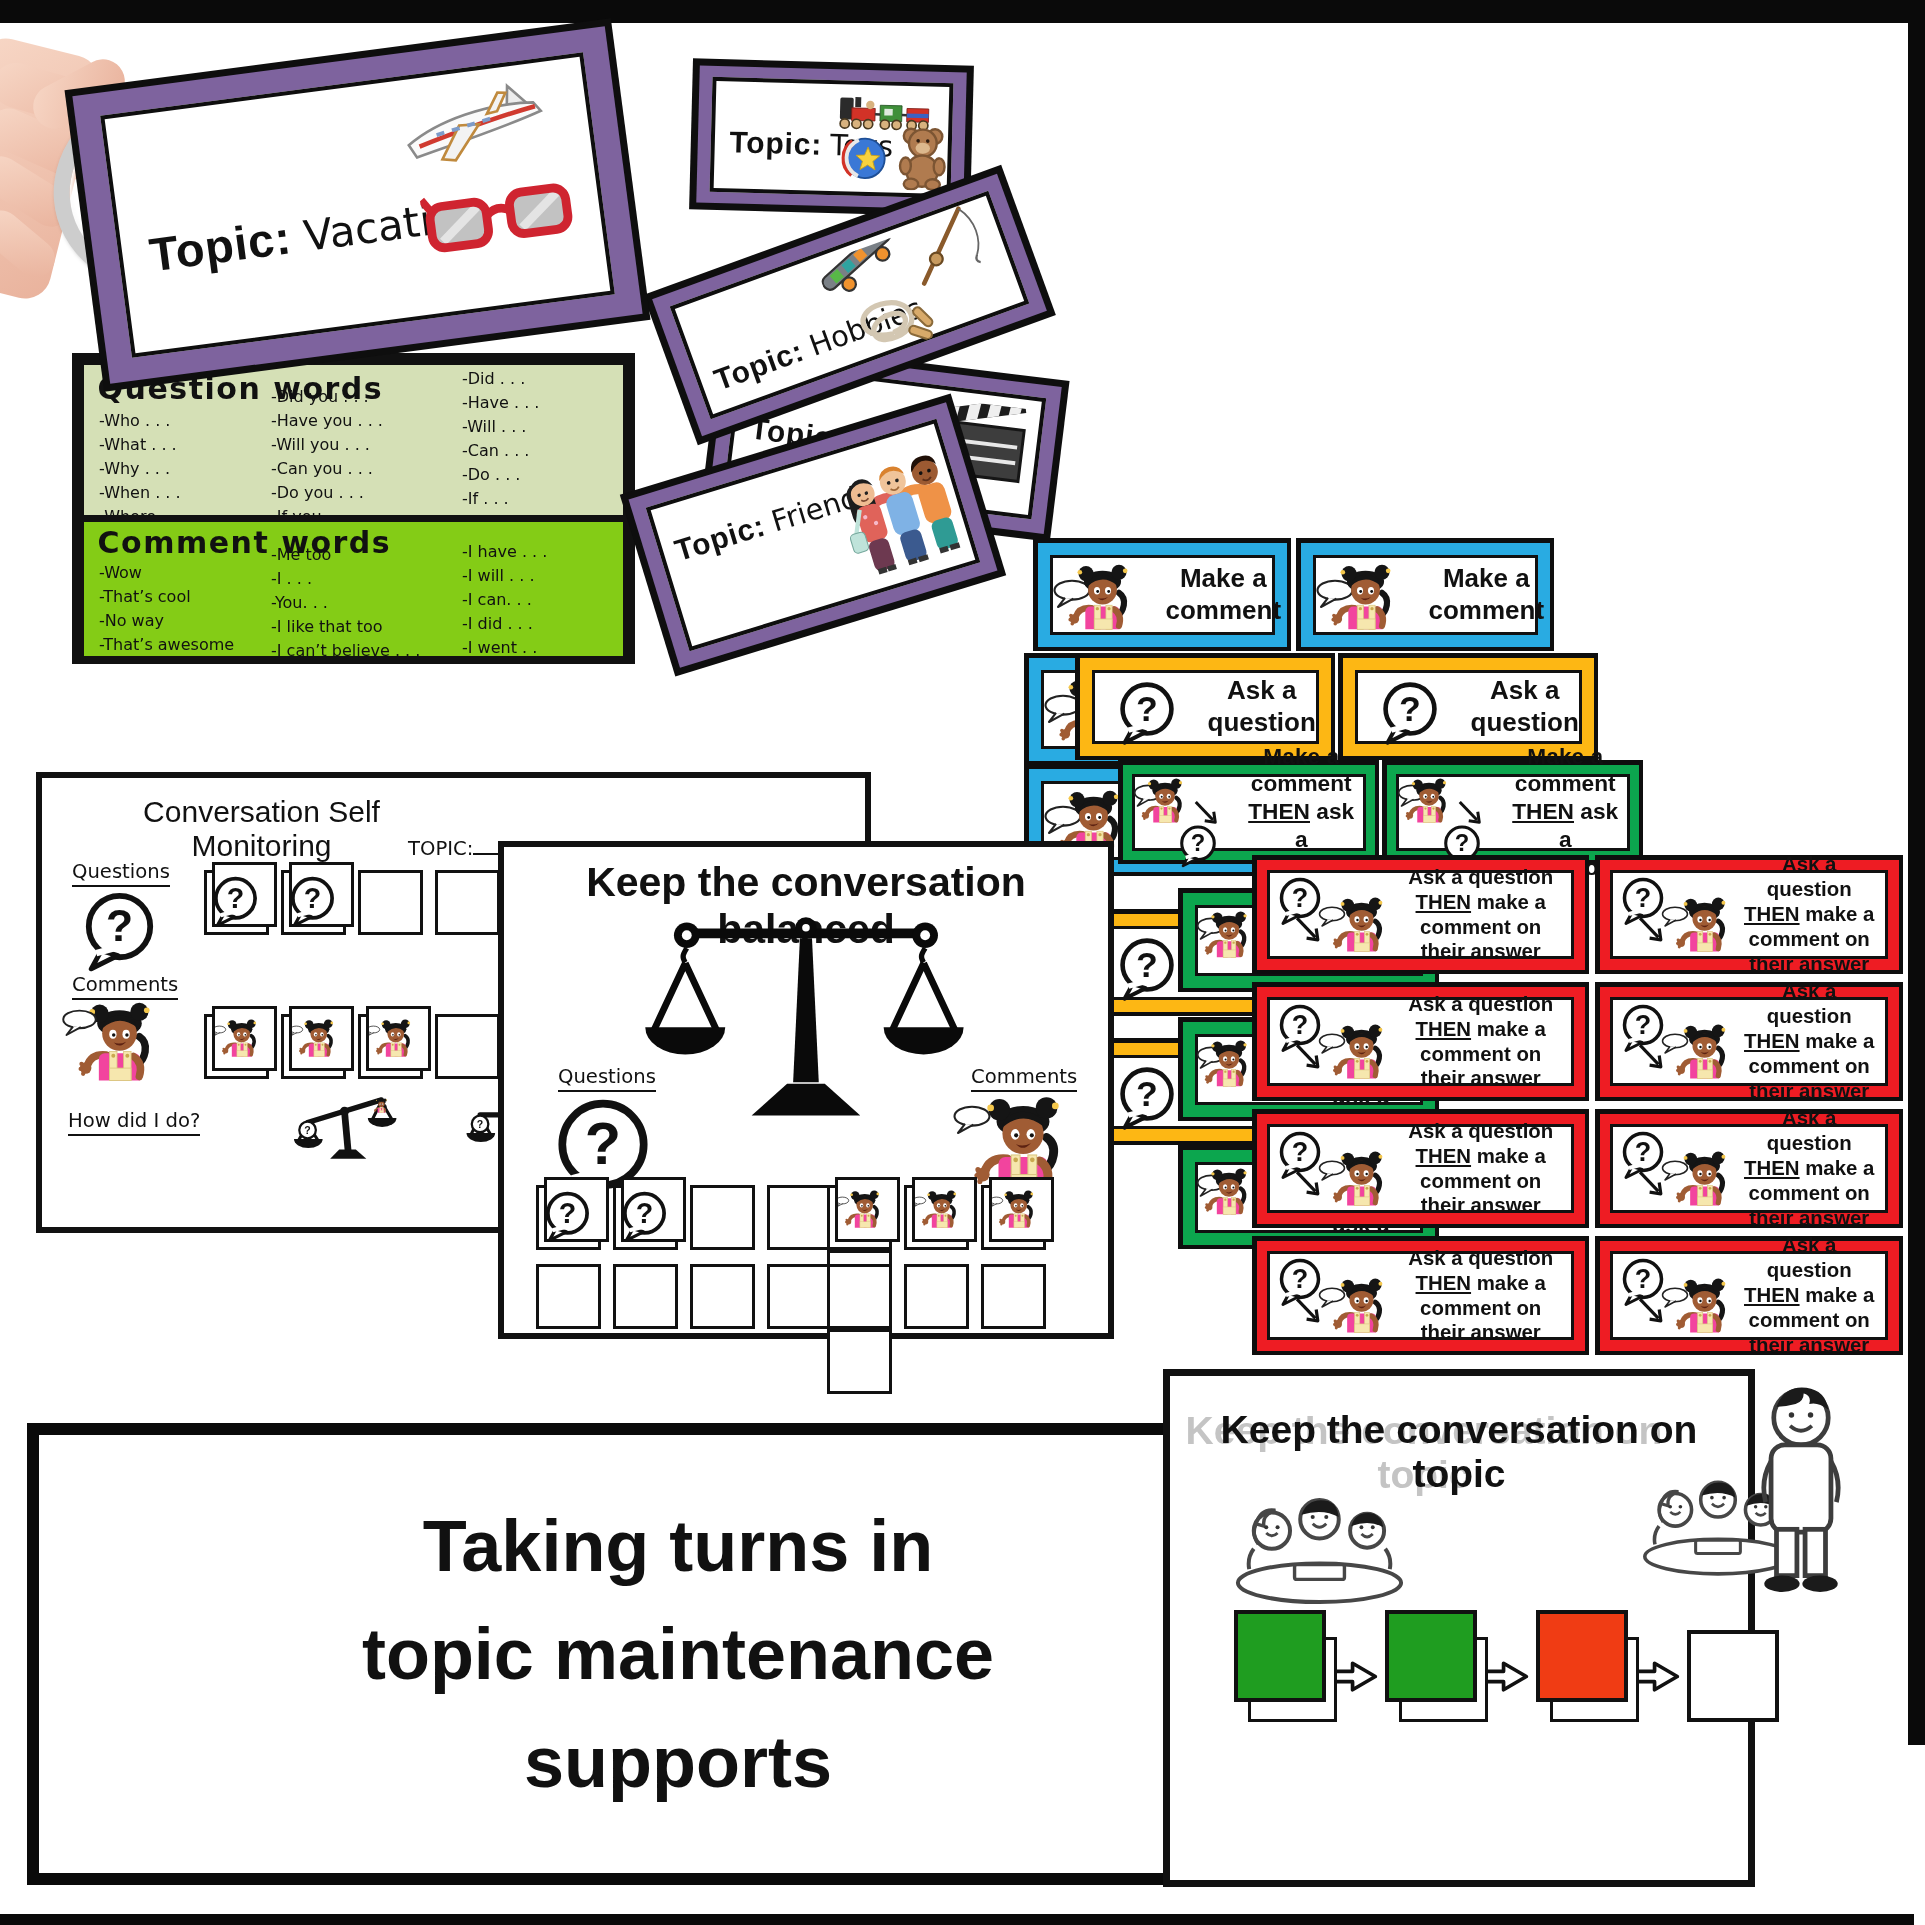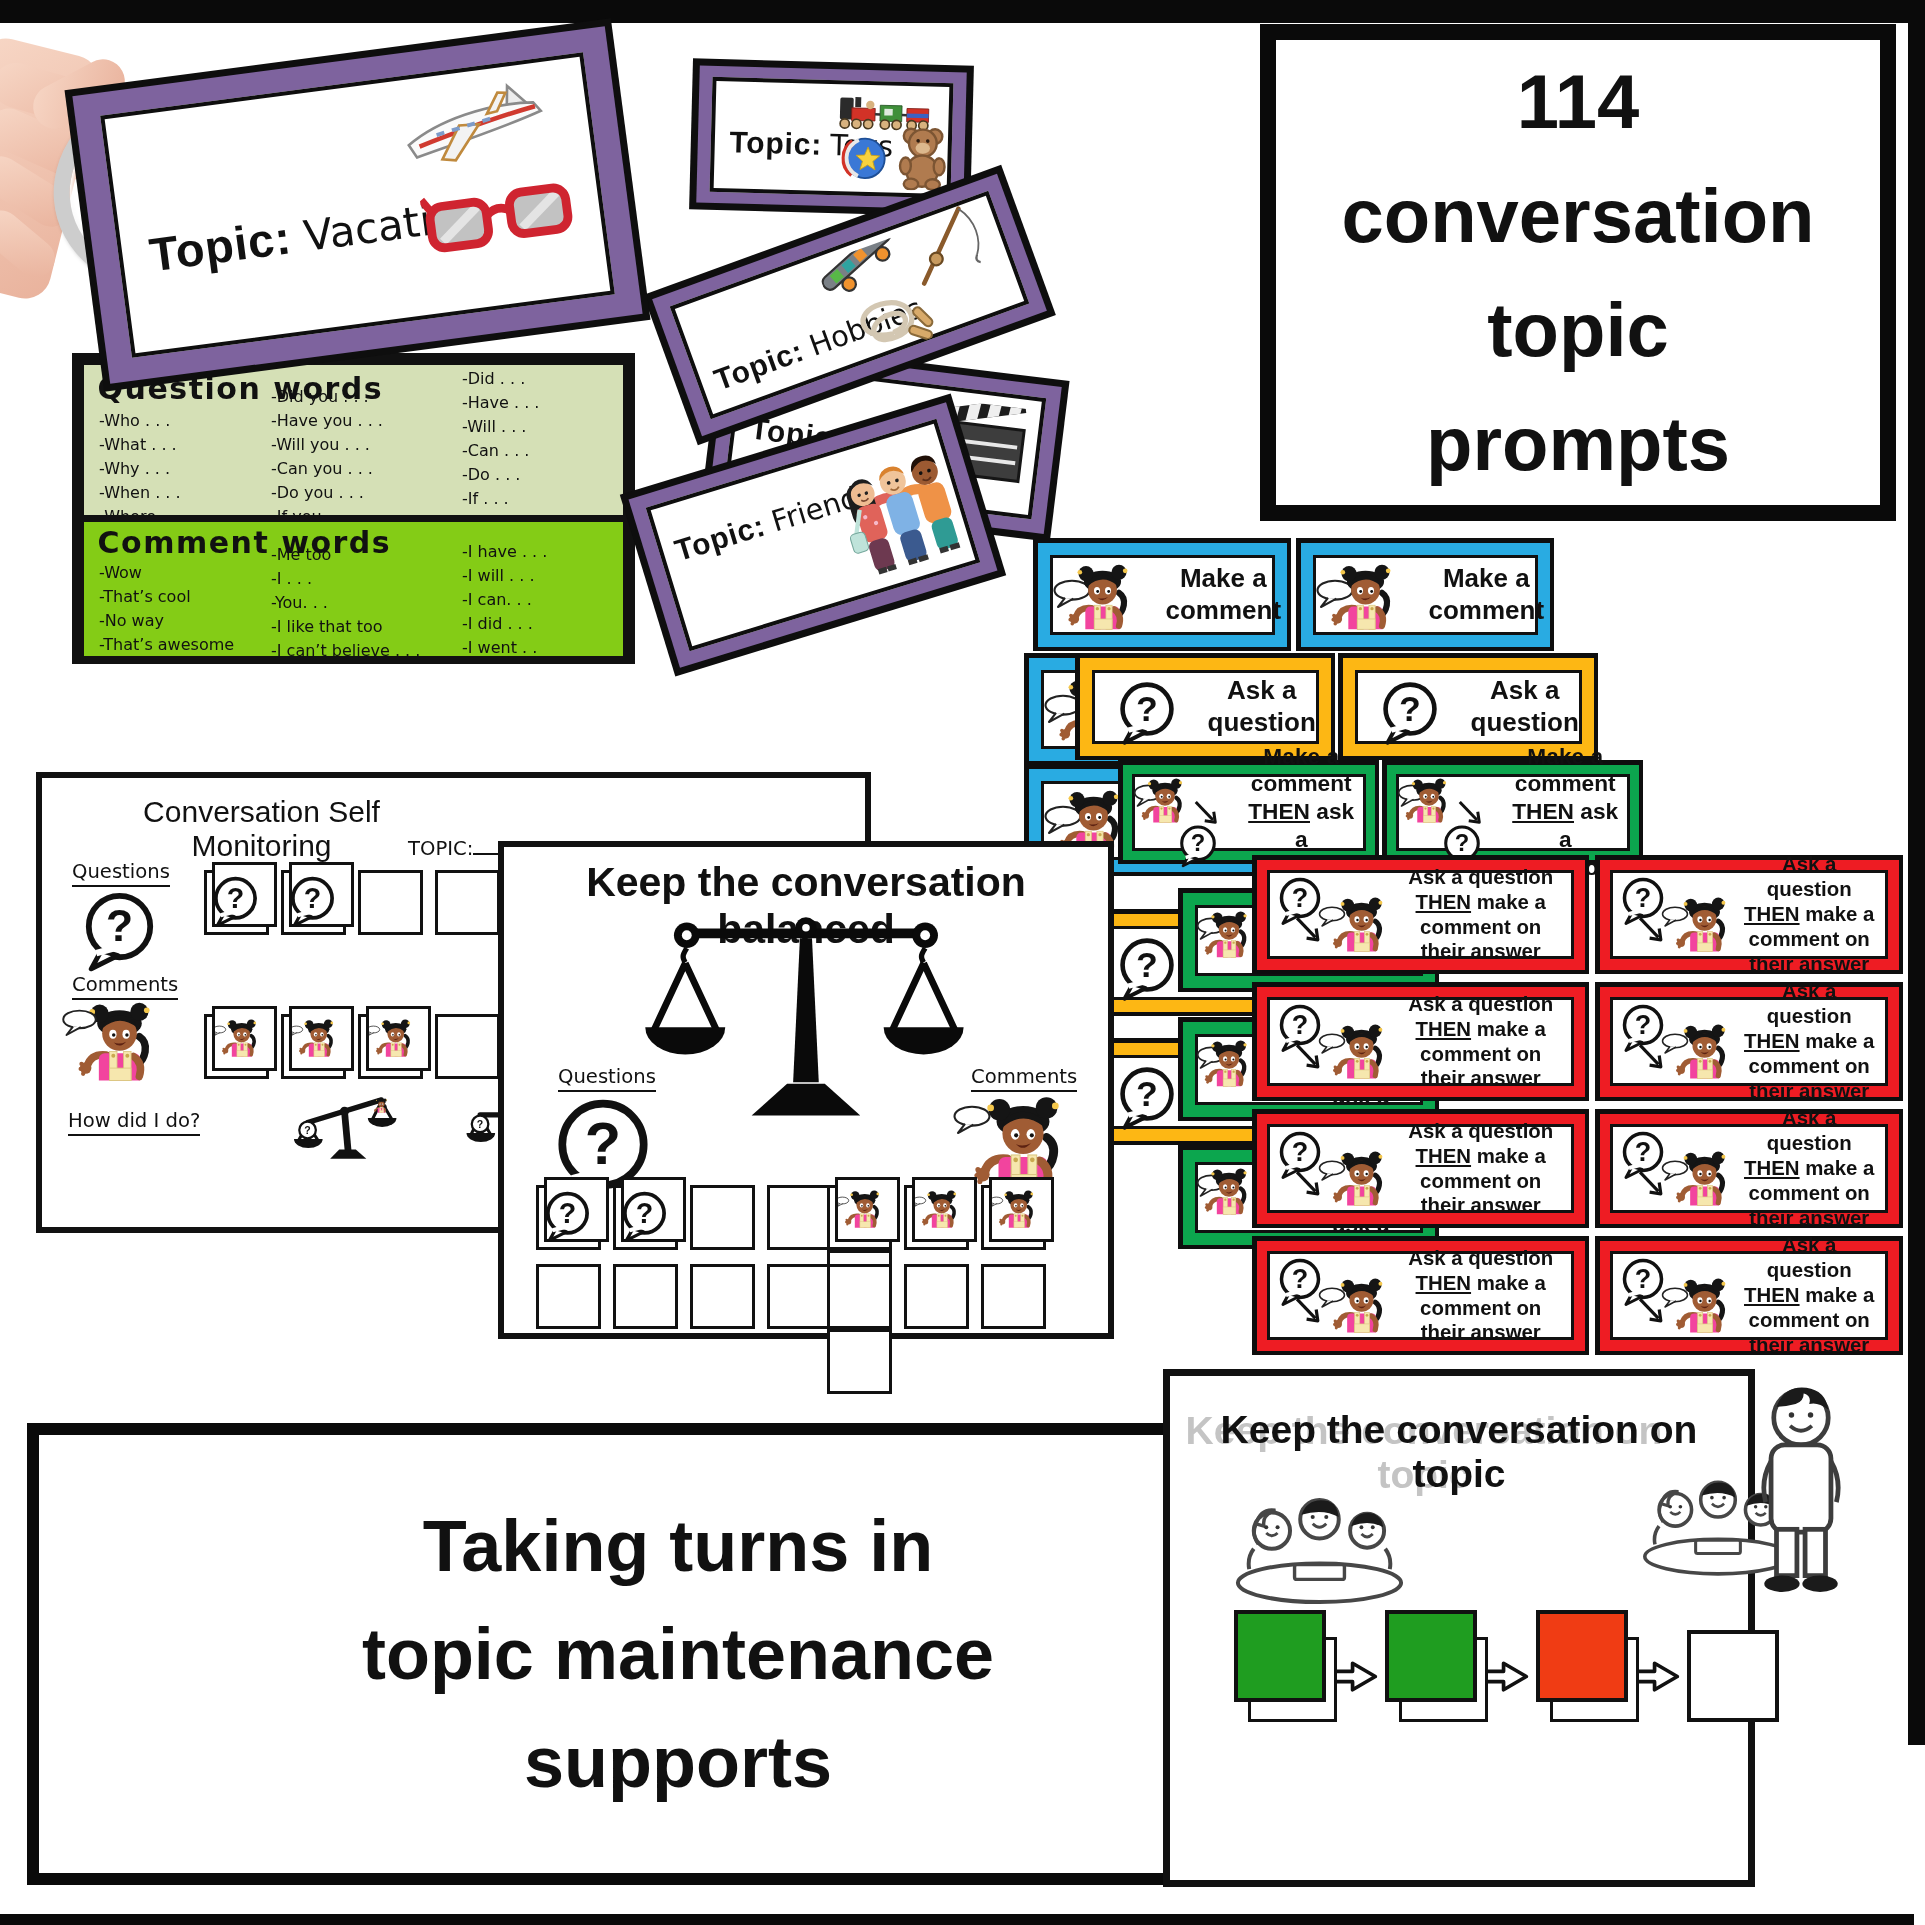--- a/index.html
+++ b/index.html
@@ -436,28 +436,20 @@
       <div class="abs" style="left:12px;top:30px;font-size:30px">
         <span class="tprefix">Topic:</span>
         <span class="tname" style="font-size:29px">Friends</span>
       </div>
       <svg class="abs" viewBox="0 0 112 110" style="left:174px;top:13.6px;width:121px;height:119px">
           <use href="#friends"></use>
         </svg>
     </div>
   </div>
 
-  <div class="abs bigbox" style="left:1260px;top:24px;width:636px;height:497px;z-index:2">
-    <div style="font-size:76px" class="line">
-        <div class="line">114</div>
-        <div class="line">conversation</div>
-        <div class="line">topic</div>
-        <div class="line">prompts</div>
-      </div>
-  </div>
 
   <div class="abs pcard" style="left:1024px;top:653px;width:258px;height:112px;z-index:5">
     <div class="pframe blue">
         <div class="pface">
       <div class="picon">
             <svg class="abs" viewBox="0 0 60 44" style="left:-1.5px;top:21px;width:42px">
               <use href="#sbub"></use>
             </svg>
         <svg class="abs" viewBox="0 0 100 115" style="left:15px;top:6px;width:69px;height:79px">
               <use href="#girl"></use>

